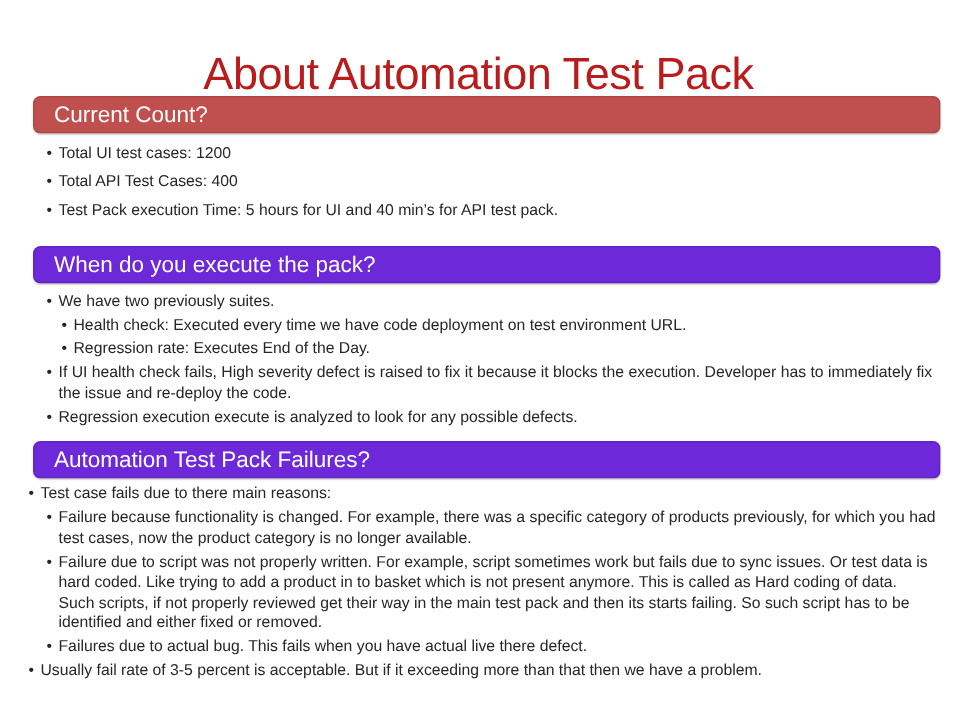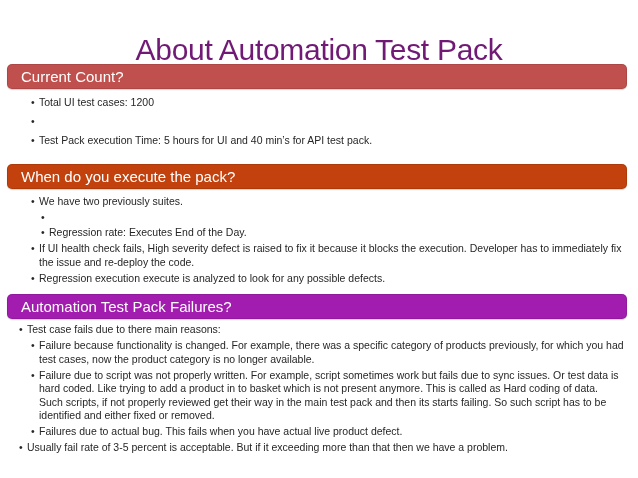--- a/index.html
+++ b/index.html
@@ -14,30 +14,30 @@
   }
   .title {
     position: absolute;
     top: 13px;
     left: 0;
     width: 100%;
     text-align: center;
     font-size: 30px;
     font-weight: 400;
     letter-spacing: -0.3px;
-    color: #701a75;
+    color: #b91c1c;
     white-space: nowrap;
   }
   .section { position: absolute; left: 0; right: 0; }
   #sec-current-count   { top: 64px; }
   #sec-when-execute    { top: 164px; }
   #sec-failures        { top: 294px; }
   .bar {
     height: 25px;
-    margin-left: 7px;
+    margin-left: 22px;
     margin-right: 11px;
     border-radius: 5px;
     display: flex;
     align-items: center;
     padding-left: 13px;
     box-sizing: border-box;
     color: #ffffff;
     font-size: 15px;
     font-weight: 400;
     box-shadow: 0 1px 1px rgba(0,0,0,0.18);
@@ -77,75 +77,77 @@
     <div class="bar" style="background: rgb(192, 80, 77);">
       <span>Current Count?</span>
     </div>
     <ul class="list">
       <li class="lvl1">
         <span class="dot">•</span>
         <span>Total UI test cases: 1200</span>
       </li>
       <li class="lvl1">
         <span class="dot">•</span>
+        <span>Total API Test Cases: 400</span>
       </li>
       <li class="lvl1">
         <span class="dot">•</span>
         <span>Test Pack execution Time: 5 hours for UI and 40 min’s for API test pack.</span>
       </li>
     </ul>
   </section>
 
   <section class="section s2" id="sec-when-execute">
-    <div class="bar" style="background: #c2410c; text-align: right;">
+    <div class="bar" style="background: #6d28d9; text-align: right;">
       <span>When do you execute the pack?</span>
     </div>
     <ul class="list">
       <li class="lvl1">
         <span class="dot">•</span>
         <span>We have two previously suites.</span>
       </li>
       <li class="lvl2">
         <span class="dot">•</span>
+        <span>Health check: Executed every time we have code deployment on test environment URL.</span>
       </li>
       <li class="lvl2">
         <span class="dot">•</span>
         <span>Regression rate: Executes End of the Day.</span>
       </li>
       <li class="lvl1">
         <span class="dot">•</span>
         <span>If UI health check fails, High severity defect is raised to fix it because it blocks the execution. Developer has to immediately fix the issue and re-deploy the code.</span>
       </li>
       <li class="lvl1">
         <span class="dot">•</span>
         <span>Regression execution execute is analyzed to look for any possible defects.</span>
       </li>
     </ul>
   </section>
 
   <section class="section s3" id="sec-failures">
-    <div class="bar" style="background: #a21caf;">
+    <div class="bar" style="background: #6d28d9;">
       <span>Automation Test Pack Failures?</span>
     </div>
     <ul class="list">
       <li class="lvl1">
         <span class="dot">•</span>
         <span>Test case fails due to there main reasons:</span>
       </li>
       <li class="lvl2">
         <span class="dot">•</span>
         <span>Failure because functionality is changed. For example, there was a specific category of products previously, for which you had test cases, now the product category is no longer available.</span>
       </li>
       <li class="lvl2">
         <span class="dot">•</span>
         <span>Failure due to script was not properly written. For example, script sometimes work but fails due to sync issues. Or test data is hard coded. Like trying to add a product in to basket which is not present anymore. This is called as Hard coding of data. Such scripts, if not properly reviewed get their way in the main test pack and then its starts failing. So such script has to be identified and either fixed or removed.</span>
       </li>
       <li class="lvl2">
         <span class="dot">•</span>
-        <span>Failures due to actual bug. This fails when you have actual live product defect.</span>
+        <span>Failures due to actual bug. This fails when you have actual live there defect.</span>
       </li>
       <li class="lvl1">
         <span class="dot">•</span>
         <span>Usually fail rate of 3-5 percent is acceptable. But if it exceeding more than that then we have a problem.</span>
       </li>
     </ul>
   </section>
 
 </div>
 

